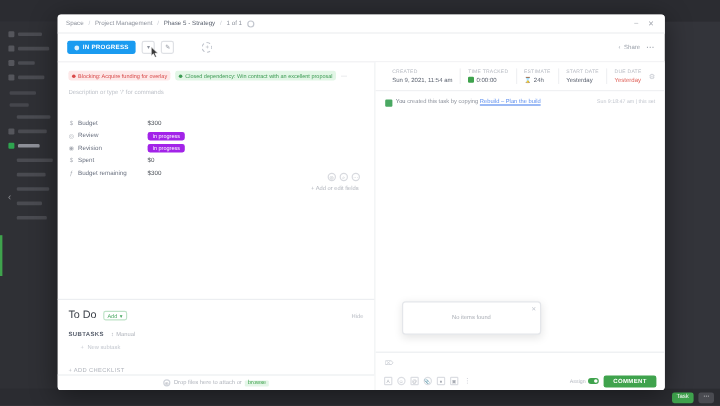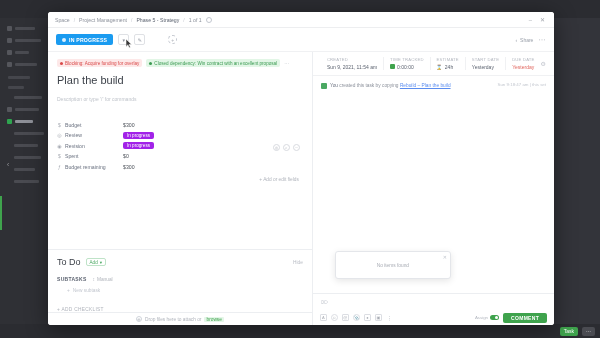--- a/index.html
+++ b/index.html
@@ -125,21 +125,21 @@
   .field-label .ftx { font-size: 5.2px; color: #6b7280; }
   .field-val { font-size: 5.2px; color: #4b5058; }
   .val-badge {
     background: #a223e8; color: #fff; font-size: 4.6px; height: 7px; line-height: 7px;
     padding: 0 4px; border-radius: 2px; display: inline-block;
   }
   #add-fields { text-align: right; font-size: 4.8px; color: #b0b4bc; margin-top: 5px; padding-right: 4px; }
 
   
   #todo-sec { border-top: 1px solid #eceef1; padding: 7px 9px 0 9px; }
-  #todo-head { display: flex; align-items: center; gap: 5px; }
+  #todo-head { display: flex; align-items: flex-end; gap: 5px; }
   #todo-title { font-size: 9px; color: #3c4149; }
   #todo-add {
     border: 1px solid #bfe3c8; color: #4aa862; font-size: 4.6px; height: 8px;
     padding: 0 3px; border-radius: 2px; display: flex; align-items: center; gap: 2px;
   }
   #todo-spacer { flex: 1; }
   #todo-hide { font-size: 4.8px; color: #b8bcc4; }
   #subtasks-row { display: flex; align-items: center; gap: 6px; margin-top: 9px; }
   #subtasks-label { font-size: 5px; color: #5c6370; font-weight: bold; letter-spacing: .3px; }
   #subtasks-man { font-size: 4.8px; color: #b0b4bc; display: flex; align-items: center; gap: 2px; }
@@ -329,21 +329,20 @@
             <span class="tdot"></span>
             <span>Blocking: Acquire funding for overlay</span>
           </span>
           <span class="tag dep">
             <span class="tdot"></span>
             <span>Closed dependency: Win contract with an excellent proposal</span>
           </span>
           <span class="tag-more">⋯</span>
         </div>
 
-        <div id="task-title">Plan the build</div>
         <div id="desc-placeholder">Description or type '/' for commands</div>
 
         <div id="float-tools">
           <span class="ft-ic">◎</span>
           <span class="ft-ic">⌕</span>
           <span class="ft-ic">⋯</span>
         </div>
 
         <div id="fields">
           <div class="field-row">

